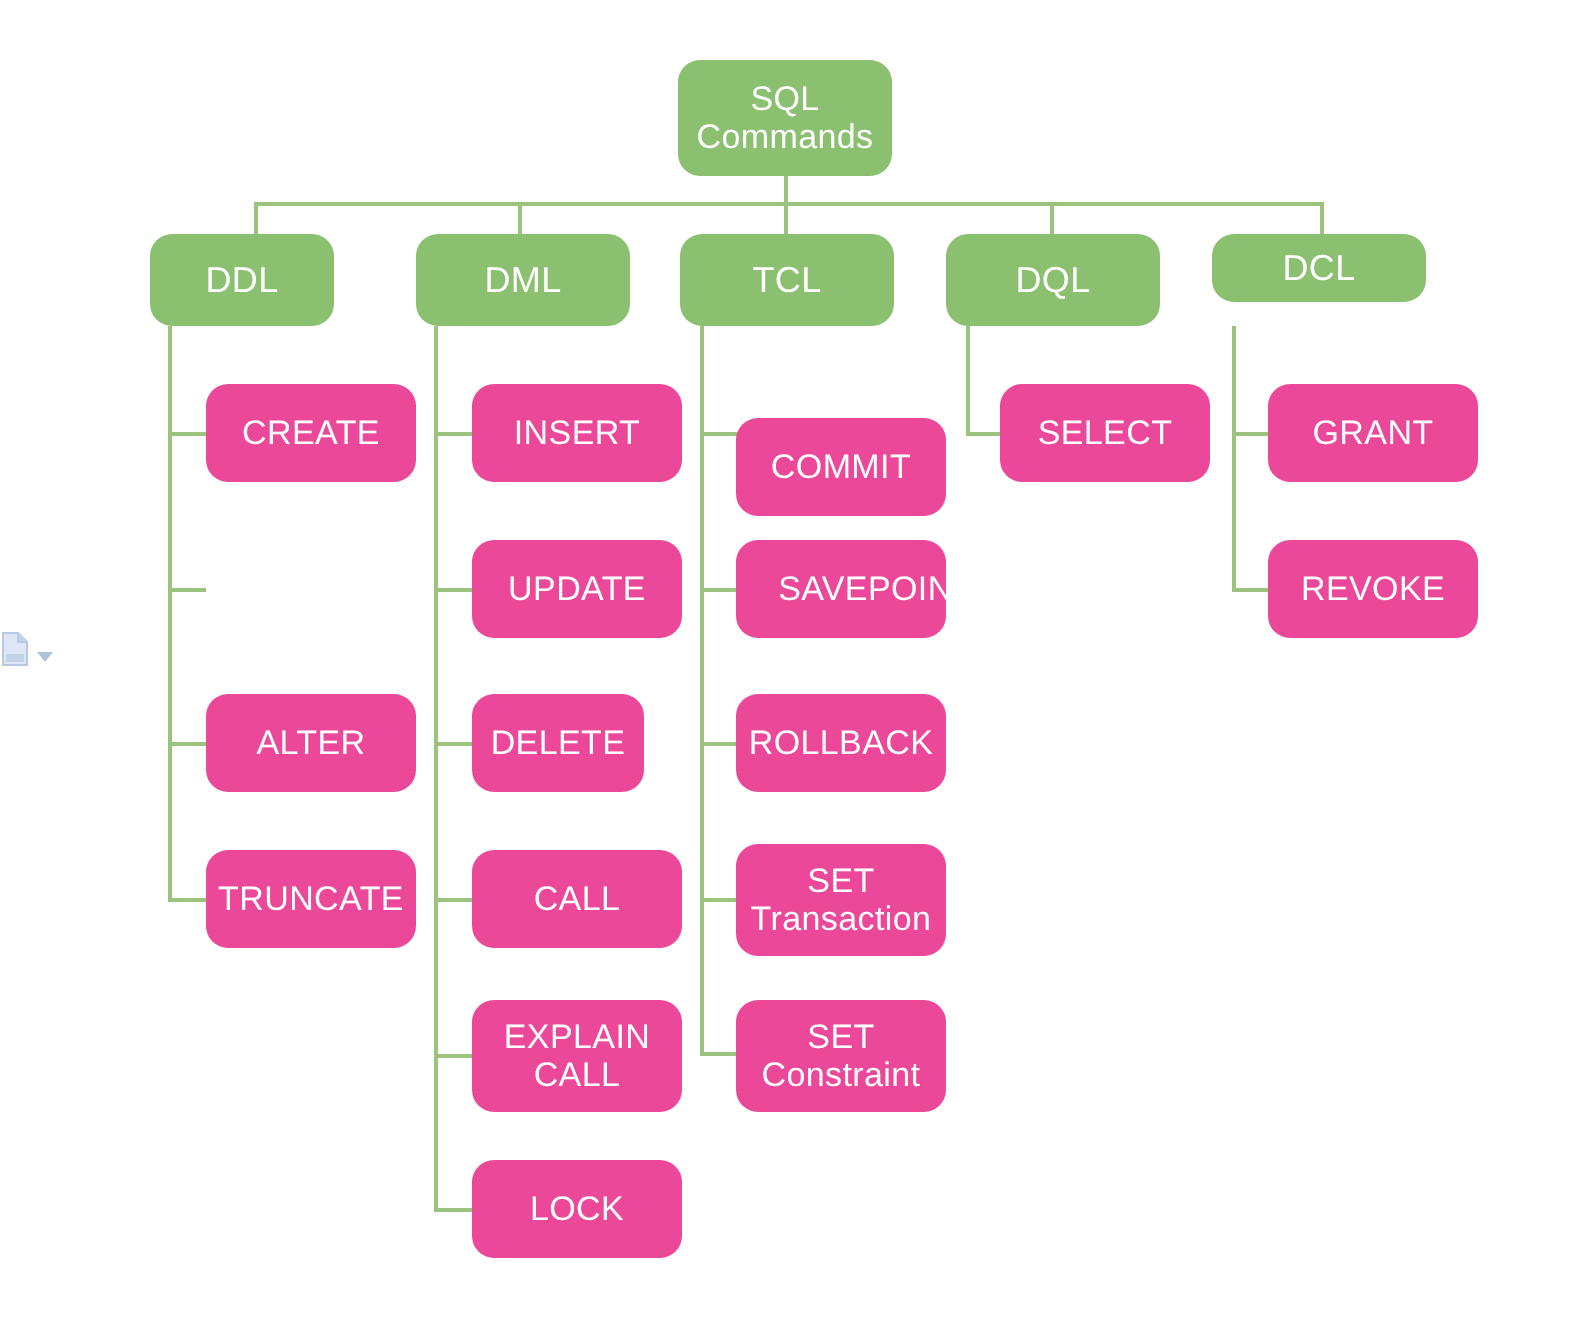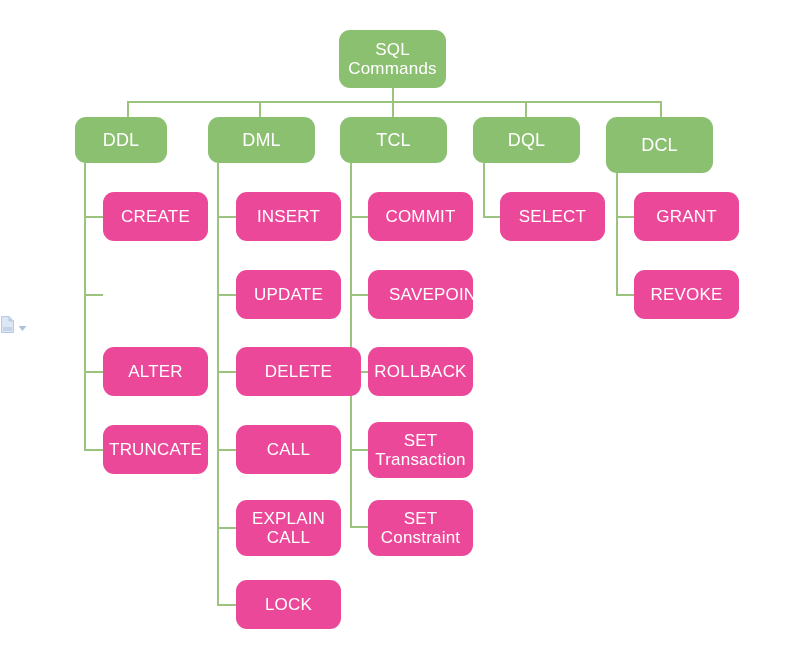--- a/index.html
+++ b/index.html
@@ -115,35 +115,35 @@
   <div class="conn h" style="left:616px; top:216px; width:18px; height:2px;"></div>
   <div class="conn h" style="left:616px; top:294px; width:18px; height:2px;"></div>
 
   <div class="node root" style="left:339px; top:30px; width:107px; height:58px;">SQL
 Commands</div>
 
   <div class="node cat" style="left:75px; top:117px; width:92px; height:46px;">DDL</div>
   <div class="node cat" style="left:208px; top:117px; width:107px; height:46px;">DML</div>
   <div class="node cat" style="left:340px; top:117px; width:107px; height:46px;">TCL</div>
   <div class="node cat" style="left:473px; top:117px; width:107px; height:46px;">DQL</div>
-  <div class="node cat" style="left:606px; top:117px; width:107px; height:56px;">DCL</div>
+  <div class="node cat" style="left:606px; top:117px; width:107px; height:34px;">DCL</div>
 
   <div class="node leaf" style="left:103px; top:192px; width:105px; height:49px;">CREATE</div>
   <div class="node leaf" style="left:103px; top:347px; width:105px; height:49px;">ALTER</div>
   <div class="node leaf" style="left:103px; top:425px; width:105px; height:49px;">TRUNCATE</div>
 
   <div class="node leaf" style="left:236px; top:192px; width:105px; height:49px;">INSERT</div>
   <div class="node leaf" style="left:236px; top:270px; width:105px; height:49px;">UPDATE</div>
-  <div class="node leaf" style="left:236px; top:347px; width:125px; height:49px;">DELETE</div>
+  <div class="node leaf" style="left:236px; top:347px; width:86px; height:49px;">DELETE</div>
   <div class="node leaf" style="left:236px; top:425px; width:105px; height:49px;">CALL</div>
   <div class="node leaf" style="left:236px; top:500px; width:105px; height:56px;">EXPLAIN
 CALL</div>
   <div class="node leaf" style="left:236px; top:580px; width:105px; height:49px;">LOCK</div>
 
-  <div class="node leaf" style="left:368px; top:192px; width:105px; height:49px;">COMMIT</div>
+  <div class="node leaf" style="left:368px; top:209px; width:105px; height:49px;">COMMIT</div>
   <div class="node leaf" style="left:368px; top:270px; width:105px; height:49px;padding-left:35px;">SAVEPOINT</div>
   <div class="node leaf" style="left:368px; top:347px; width:105px; height:49px;">ROLLBACK</div>
   <div class="node leaf" style="left:368px; top:422px; width:105px; height:56px;">SET
 Transaction</div>
   <div class="node leaf" style="left:368px; top:500px; width:105px; height:56px;">SET
 Constraint</div>
 
   <div class="node leaf" style="left:500px; top:192px; width:105px; height:49px;">SELECT</div>
 
   <div class="node leaf" style="left:634px; top:192px; width:105px; height:49px;">GRANT</div>

